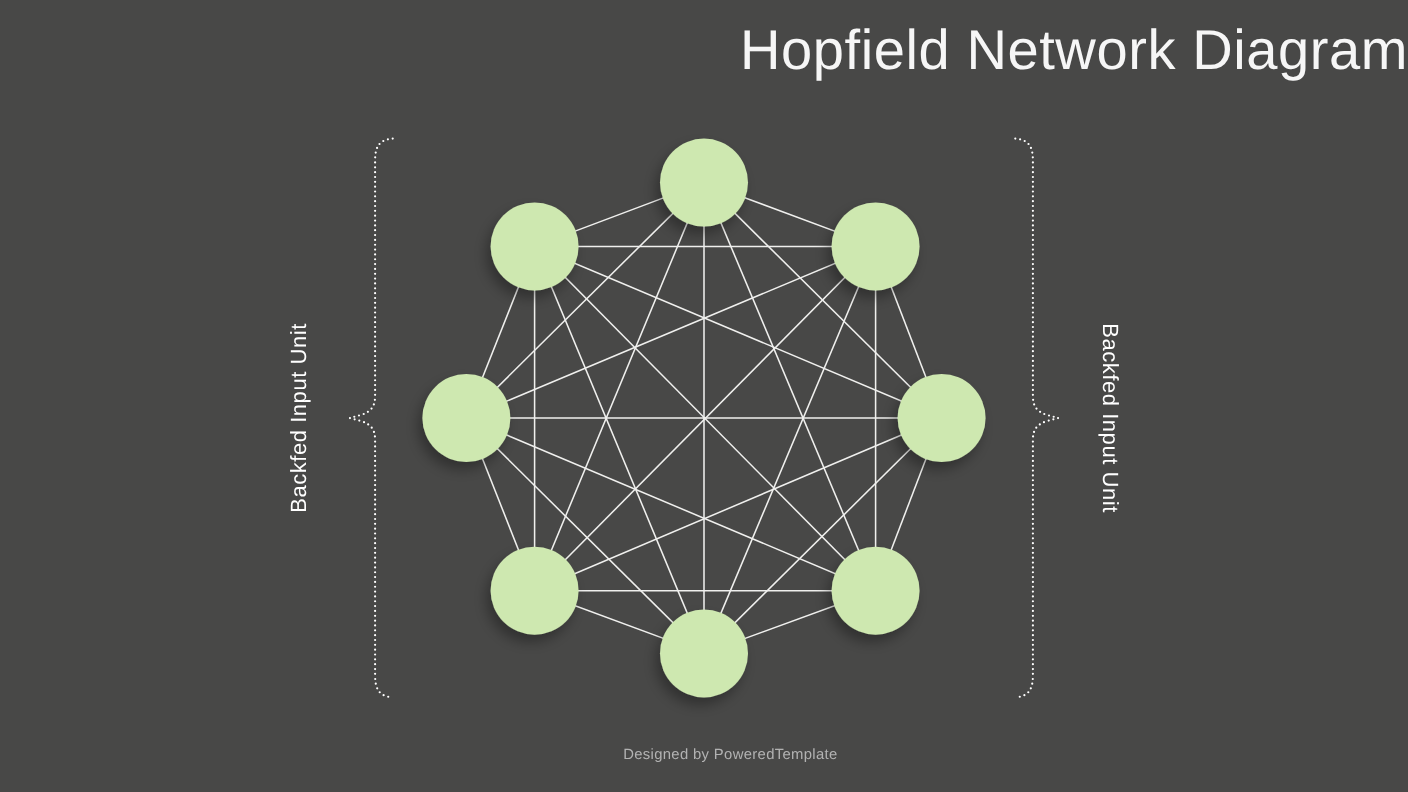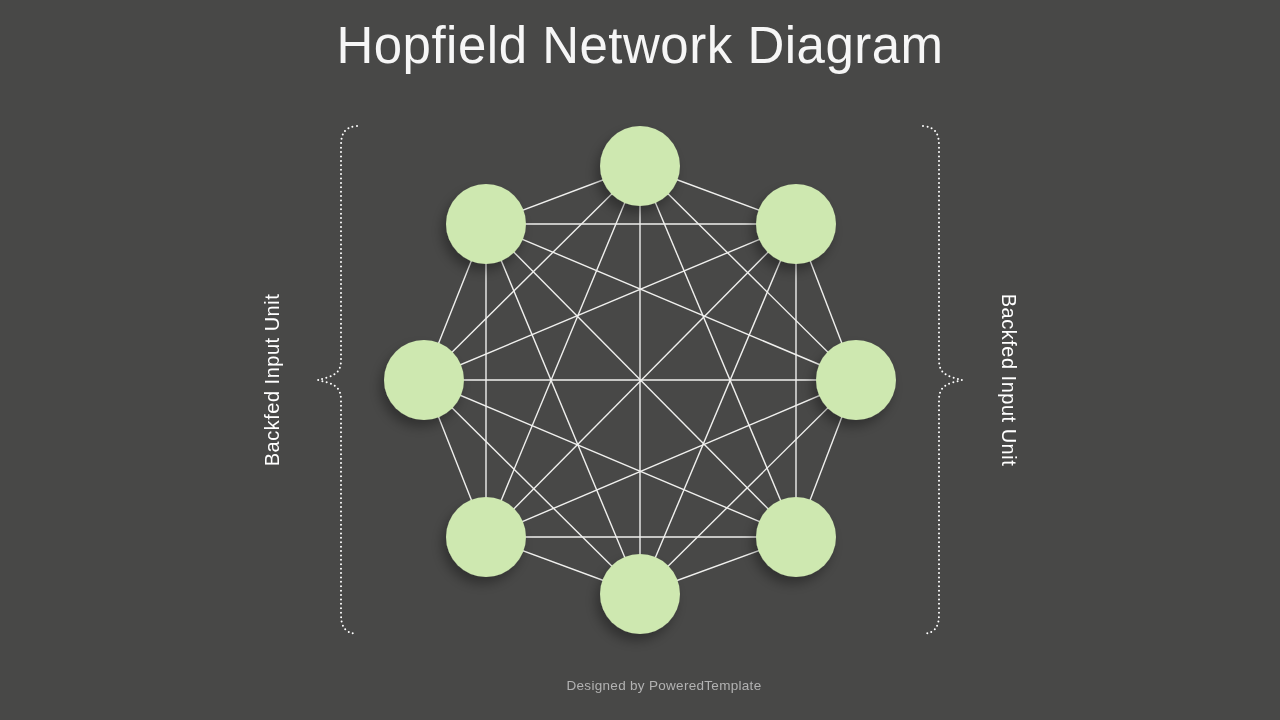--- a/index.html
+++ b/index.html
@@ -17,21 +17,21 @@
     position: relative;
     width: 1280px;
     height: 720px;
     background: var(--bg, #484847);
   }
   .title {
     position: absolute;
     top: 16px;
     left: 0;
     width: 1280px;
-    text-align: center;
+    text-align: right;
     font-size: 51px;
     font-weight: 300;
     letter-spacing: 0.5px;
     color: var(--title-color, #f6f6f6);
     margin: 0;
   }
   svg.network {
     position: absolute;
     top: 0;
     left: 0;

